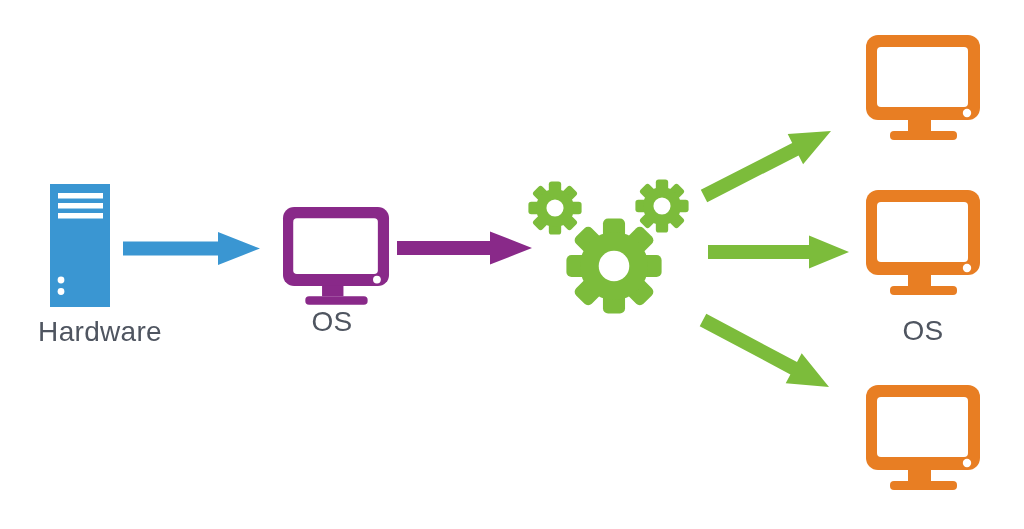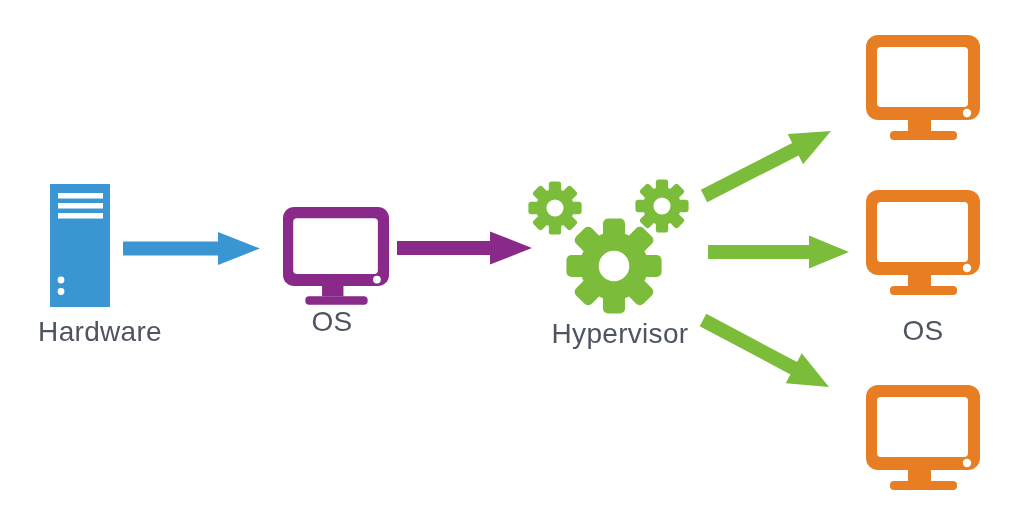--- a/index.html
+++ b/index.html
@@ -111,17 +111,16 @@
     </g>
     <g transform="translate(866,385)" fill="#E87E23">
       <use href="#monitor-shape"></use>
     </g>
   </svg>
 
   <div class="node-label" style="left:100px; top:332px;">Hardware</div>
 
   <div class="node-label" style="left:332px; top:322px;">OS</div>
 
-  <div class="node-label" style="left:620px; top:334px;">Hypervisor</div>
 
   <div class="node-label" style="left:923px; top:331px;">OS</div>
 
 </div>
 
 </body></html>

